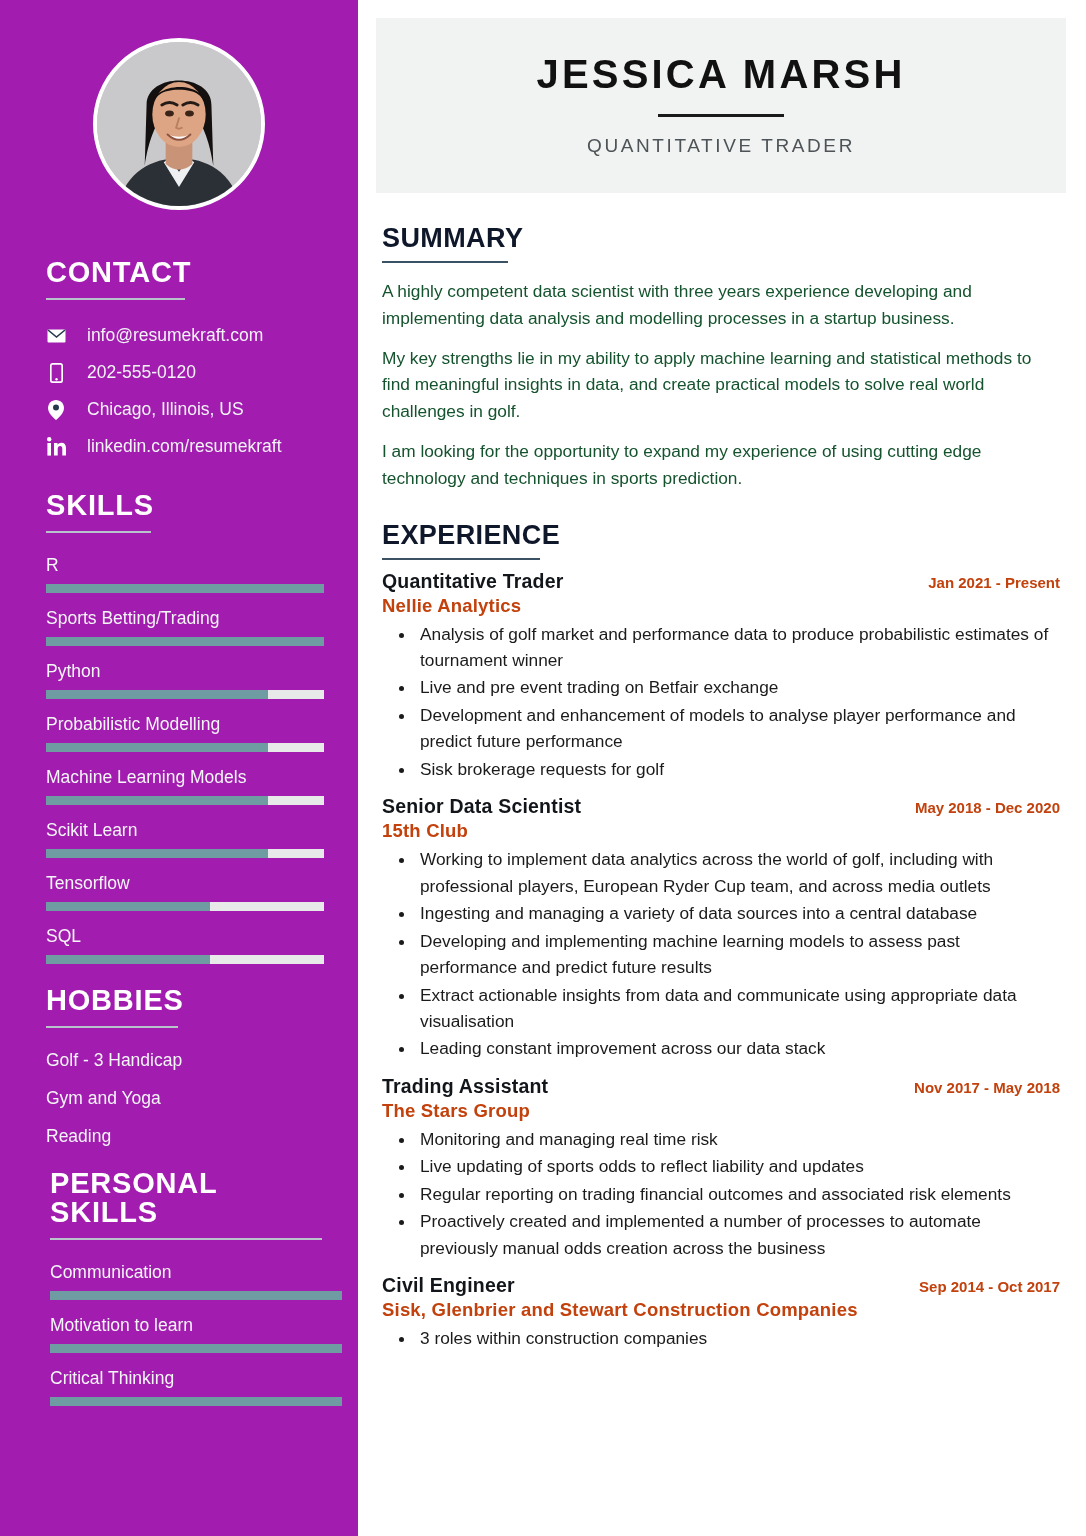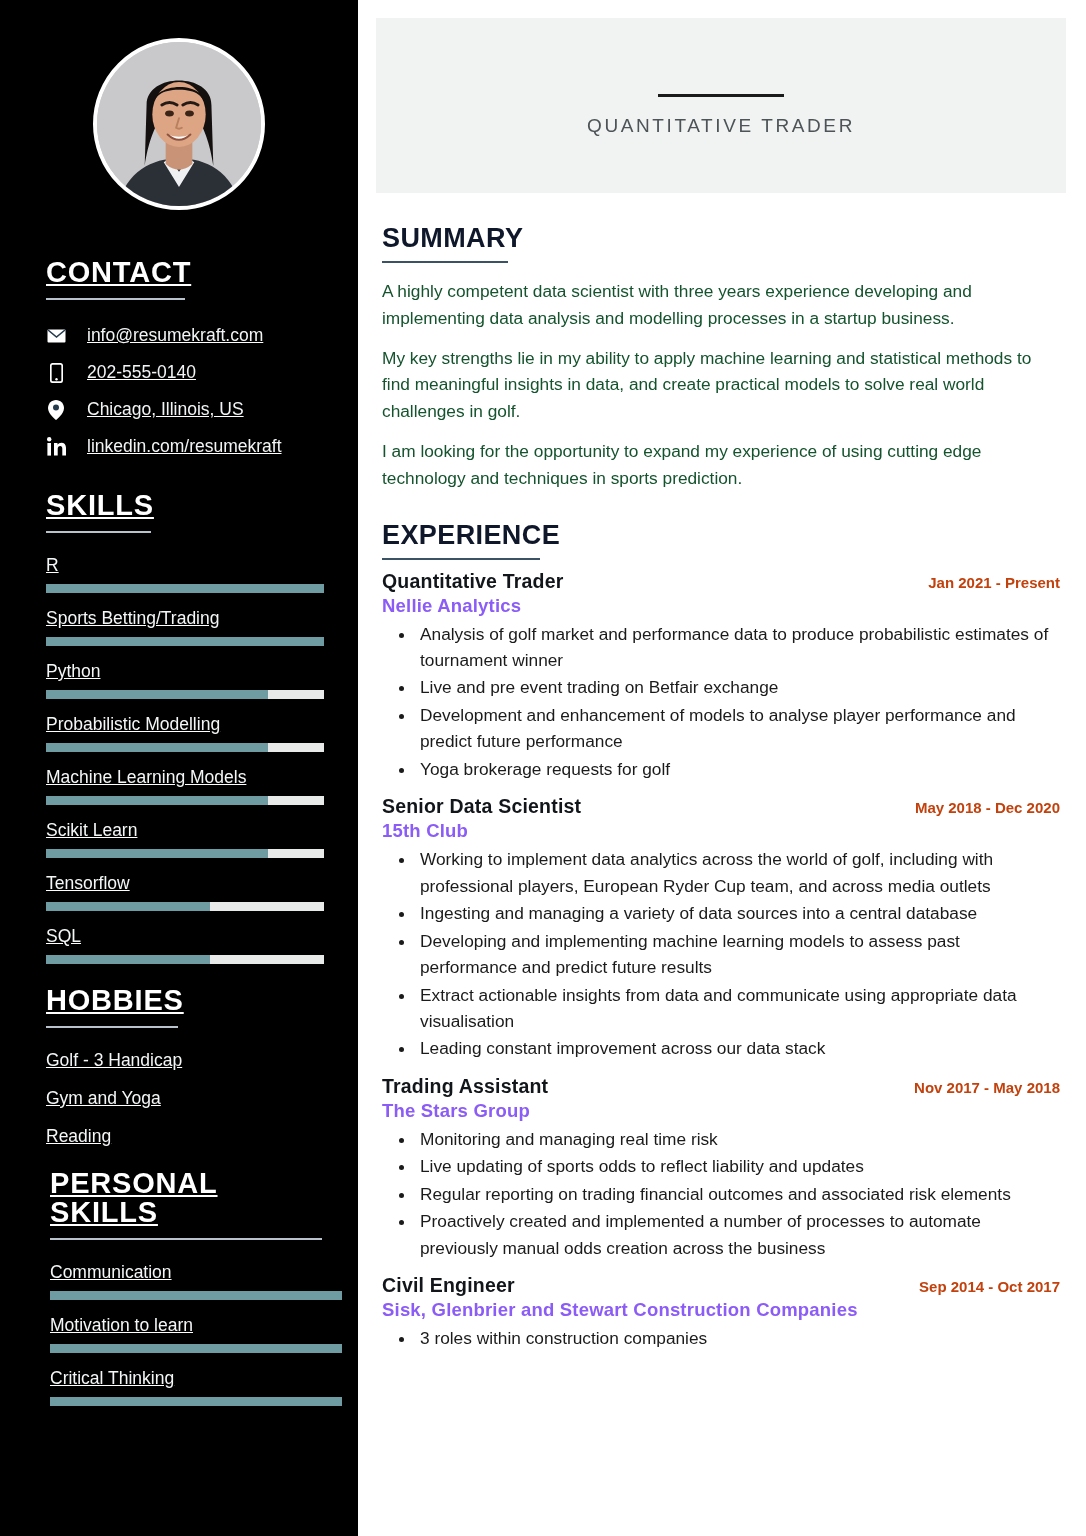--- a/index.html
+++ b/index.html
@@ -7,25 +7,24 @@
     width: 1086px; height: 1536px;
     background: #ffffff;
     font-family: "Liberation Sans", sans-serif;
     overflow: hidden;
   }
   .page { position: relative; width: 1086px; height: 1536px; display: flex; background:#fff; }
 
   
   .sidebar {
     width: 358px; min-width: 358px; height: 1536px;
-    background: #000000;
+    background: #a21caf;
     color: #ffffff;
     position: relative;
     overflow: hidden;
-    text-decoration: underline;
   }
   .photo-wrap {
     width: 100%; display: flex; justify-content: center;
     padding-top: 38px;
   }
   .photo {
     width: 172px; height: 172px; border-radius: 50%;
     border: 4px solid #ffffff;
     background: #c9c9cb;
     overflow: hidden; position: relative;
@@ -98,21 +97,21 @@
   .para {
     font-size: 17.3px; line-height: 1.55; color: #14532d;
     margin-top: 15px;
   }
   .para + .para { margin-top: 13px; }
 
   .exp-block { margin-top: 13px; }
   .exp-head { display: flex; align-items: baseline; justify-content: space-between; }
   .exp-title { font-size: 19.5px; font-weight: bold; color:#12161a; letter-spacing: 0.2px; }
   .exp-date { font-size: 15px; font-weight: bold; color:#c2410c; white-space: nowrap; }
-  .exp-company { font-size: 18.5px; font-weight: bold; color:#8b5cf6; margin-top: 2px; letter-spacing:0.2px; }
+  .exp-company { font-size: 18.5px; font-weight: bold; color:#c2410c; margin-top: 2px; letter-spacing:0.2px; }
   .exp-list { margin: 4px 0 0 0; padding-left: 34px; }
   .exp-list li {
     font-size: 17.3px; line-height: 1.53; color:#1b1b1b;
     margin-bottom: 1px; padding-left: 4px;
   }
   .sec-experience { margin-top: 30px; }
   .exp-groups { margin-top: 6px; }
   .exp-groups .exp-block:first-child { margin-top: 10px; }
 </style>
 </head>
@@ -168,21 +167,21 @@
           <span>info@resumekraft.com</span>
         </div>
 
         <div class="contact-row">
           <span class="contact-ico">
             <svg width="13" height="20" viewBox="0 0 13 20">
                 <rect x="0.8" y="0.8" width="11.4" height="18.4" rx="2" fill="none" stroke="#ffffff" stroke-width="1.7"></rect>
                 <circle cx="6.5" cy="16.3" r="1.2" fill="#ffffff"></circle>
               </svg>
           </span>
-          <span>202-555-0140</span>
+          <span>202-555-0120</span>
         </div>
 
         <div class="contact-row">
           <span class="contact-ico">
             <svg width="16" height="20" viewBox="0 0 16 20">
                 <path d="M8 0 C3.6 0 0 3.6 0 8 C0 14 8 20 8 20 C8 20 16 14 16 8 C16 3.6 12.4 0 8 0 Z" fill="#ffffff"></path>
                 <circle cx="8" cy="7.6" r="3" fill="#253a4d"></circle>
               </svg>
           </span>
           <span>Chicago, Illinois, US</span>
@@ -290,20 +289,21 @@
             </div>
           </div>
         </div>
     </section>
 
   </aside>
 
   <main class="main">
 
     <div class="namebar">
+      <div class="name">JESSICA MARSH</div>
       <div class="name-rule"></div>
       <div class="role">QUANTITATIVE TRADER</div>
     </div>
 
     <div class="content">
 
       <section>
         <h2 class="sec-h">SUMMARY</h2>
         <div class="sec-rule w-summary"></div>
         <div id="summary-paras">
@@ -320,21 +320,21 @@
             <div class="exp-block">
               <div class="exp-head">
                 <div class="exp-title">Quantitative Trader</div>
                 <div class="exp-date">Jan 2021 - Present</div>
               </div>
               <div class="exp-company">Nellie Analytics</div>
               <ul class="exp-list">
                 <li>Analysis of golf market and performance data to produce probabilistic estimates of tournament winner</li>
                 <li>Live and pre event trading on Betfair exchange</li>
                 <li>Development and enhancement of models to analyse player performance and predict future performance</li>
-                <li>Yoga brokerage requests for golf</li>
+                <li>Sisk brokerage requests for golf</li>
               </ul>
             </div>
             <div class="exp-block">
               <div class="exp-head">
                 <div class="exp-title">Senior Data Scientist</div>
                 <div class="exp-date">May 2018 - Dec 2020</div>
               </div>
               <div class="exp-company">15th Club</div>
               <ul class="exp-list">
                 <li>Working to implement data analytics across the world of golf, including with professional players, European Ryder Cup team, and across media outlets</li>

